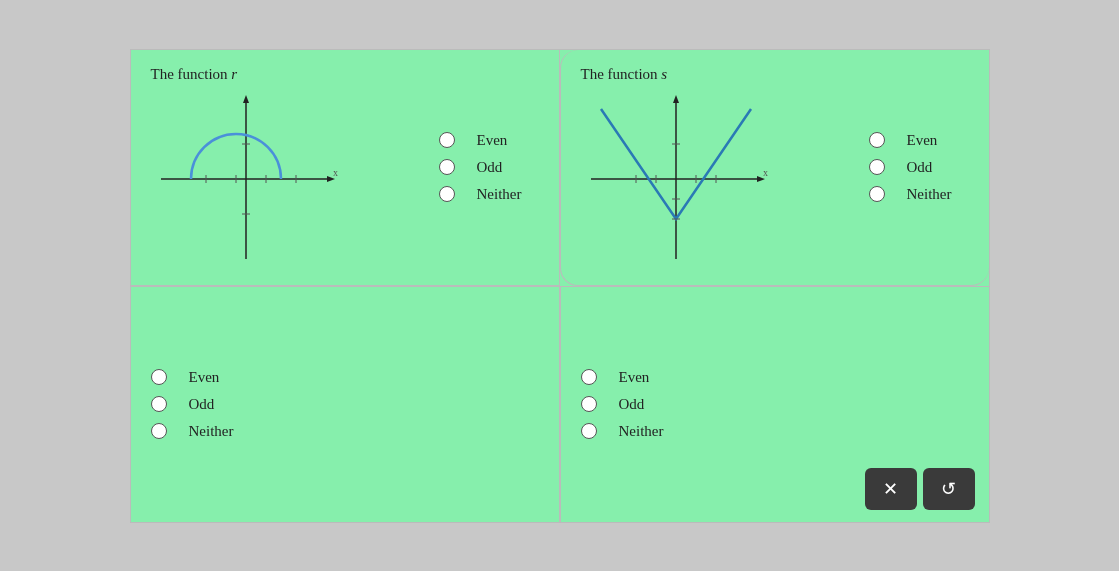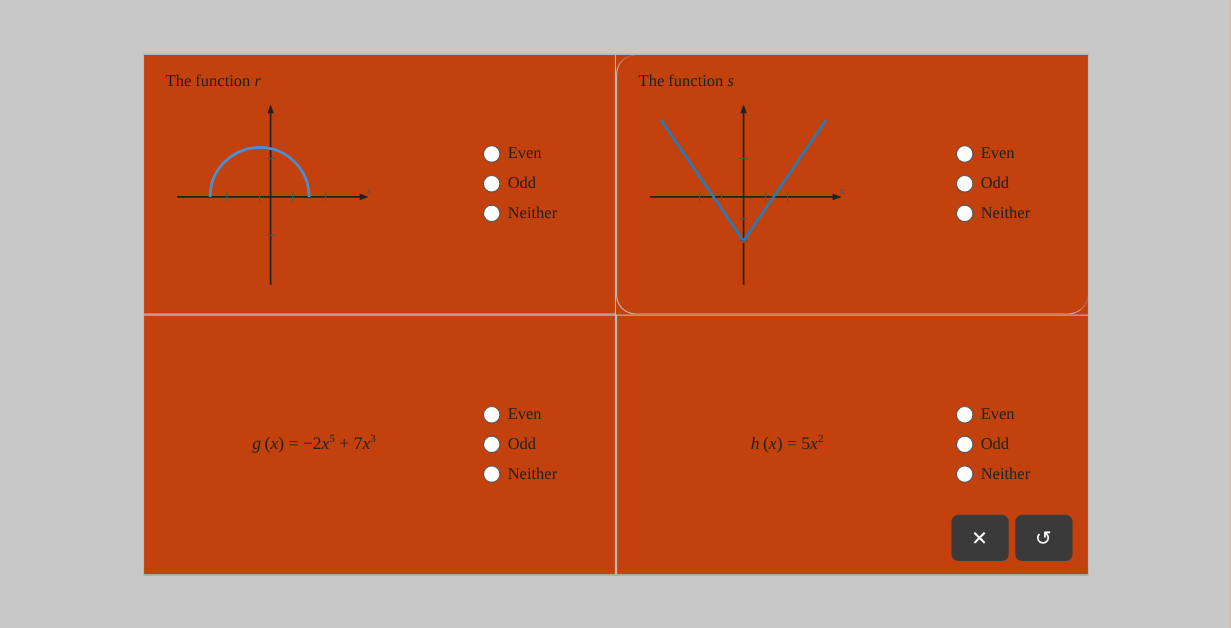--- a/index.html
+++ b/index.html
@@ -6,21 +6,21 @@
     body {
       background: #c8c8c8;
       display: flex;
       align-items: center;
       justify-content: center;
       width: 1119px;
       height: 571px;
       font-family: 'Times New Roman', Times, serif;
     }
     .main-card {
-      background: #c2410c;
+      background: #86efac;
       border: 1.5px solid #bbb;
       width: 860px;
       display: grid;
       grid-template-columns: 1fr 1fr;
       grid-template-rows: 1fr 1fr;
     }
     .cell {
       border: 1px solid #bbb;
       display: flex;
       align-items: center;
@@ -57,21 +57,21 @@
     .options-area {
       display: flex;
       flex-direction: column;
       gap: 10px;
       justify-content: center;
       min-width: 100px;
     }
     .radio-option {
       display: flex;
       align-items: center;
-      gap: 7px;
+      gap: 22px;
       font-size: 15px;
       color: #222;
       cursor: pointer;
     }
     .radio-circle {
       width: 16px;
       height: 16px;
       border-radius: 50%;
       border: 1.5px solid #555;
       background: white;
@@ -194,47 +194,37 @@
         <span>Odd</span>
       </label>
       <label class="radio-option">
         <div class="radio-circle"></div>
         <span>Neither</span>
       </label>
     </div>
   </div>
 
   <div class="cell cell-bottom-left">
-    <div class="formula-area">
-      <div class="formula">
-        <i>g</i> (<i>x</i>) = −2<i>x</i><sup>5</sup> + 7<i>x</i><sup>3</sup>
-      </div>
-    </div>
     <div class="options-area">
       <label class="radio-option">
         <div class="radio-circle"></div>
         <span>Even</span>
       </label>
       <label class="radio-option">
         <div class="radio-circle"></div>
         <span>Odd</span>
       </label>
       <label class="radio-option">
         <div class="radio-circle"></div>
         <span>Neither</span>
       </label>
     </div>
   </div>
 
   <div class="cell cell-bottom-right bottom-right-cell">
-    <div class="formula-area">
-      <div class="formula">
-        <i>h</i> (<i>x</i>) = 5<i>x</i><sup>2</sup>
-      </div>
-    </div>
     <div class="options-area">
       <label class="radio-option">
         <div class="radio-circle"></div>
         <span>Even</span>
       </label>
       <label class="radio-option">
         <div class="radio-circle"></div>
         <span>Odd</span>
       </label>
       <label class="radio-option">

